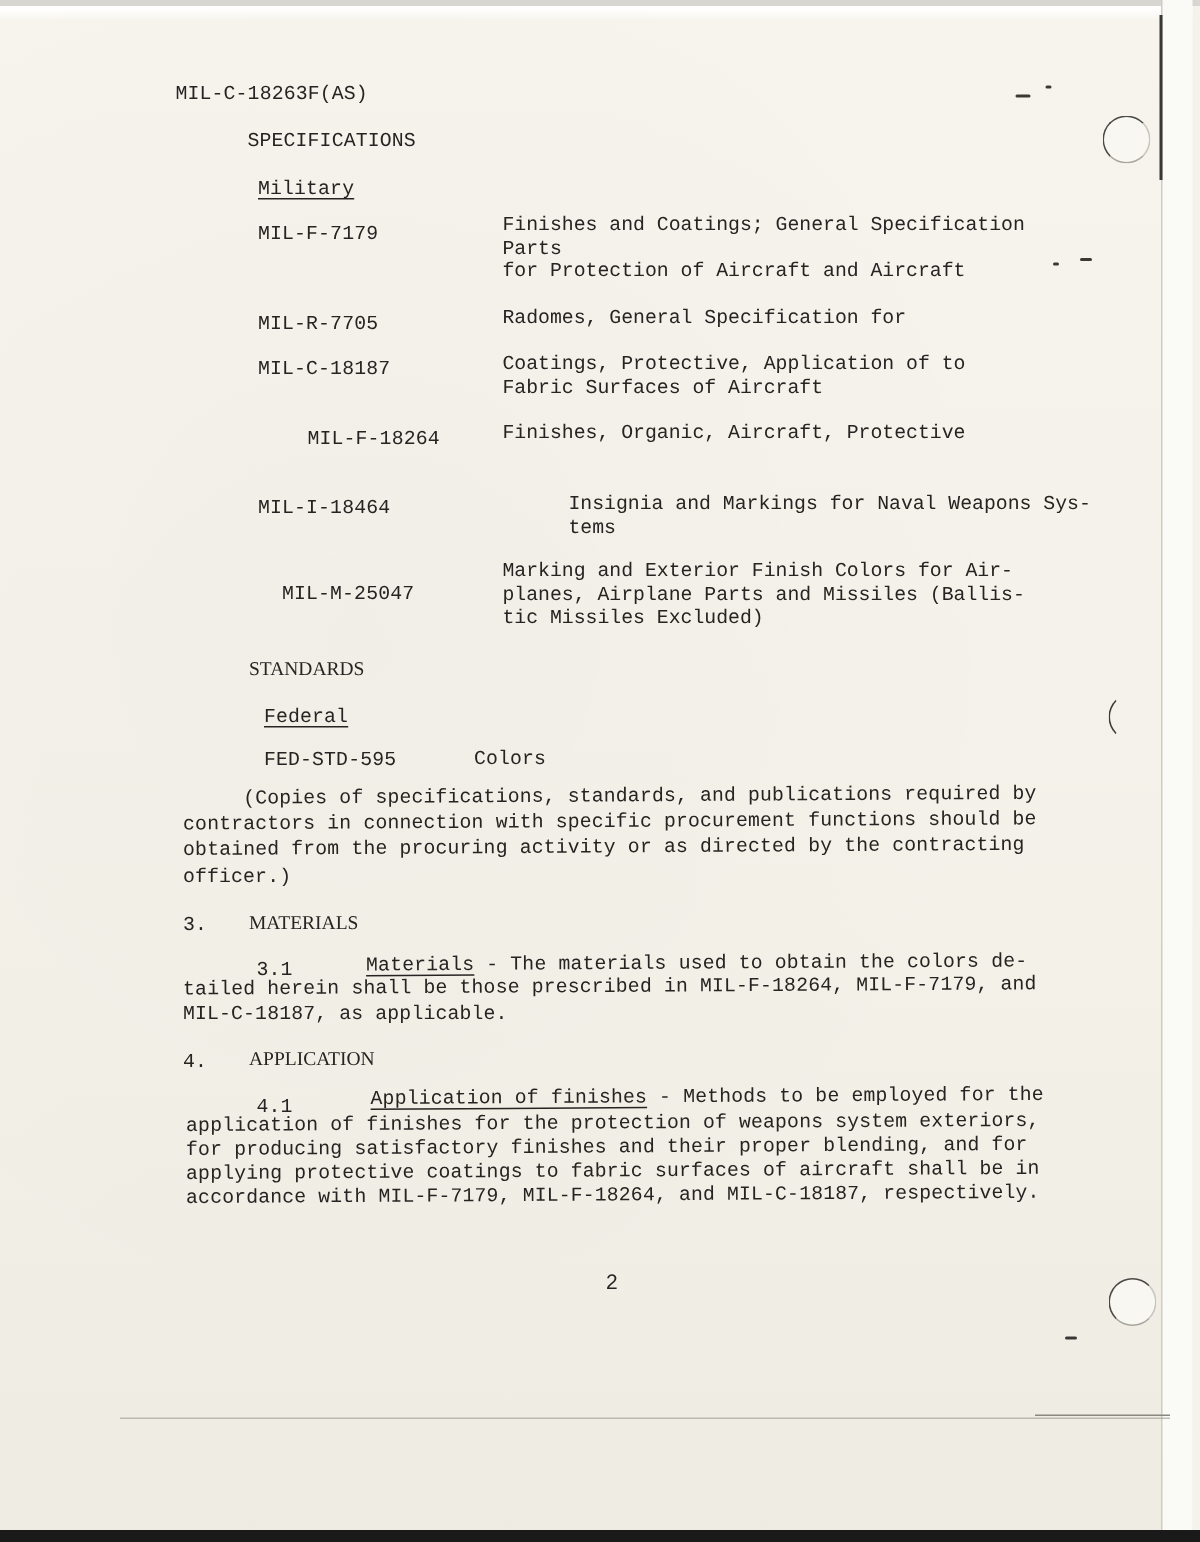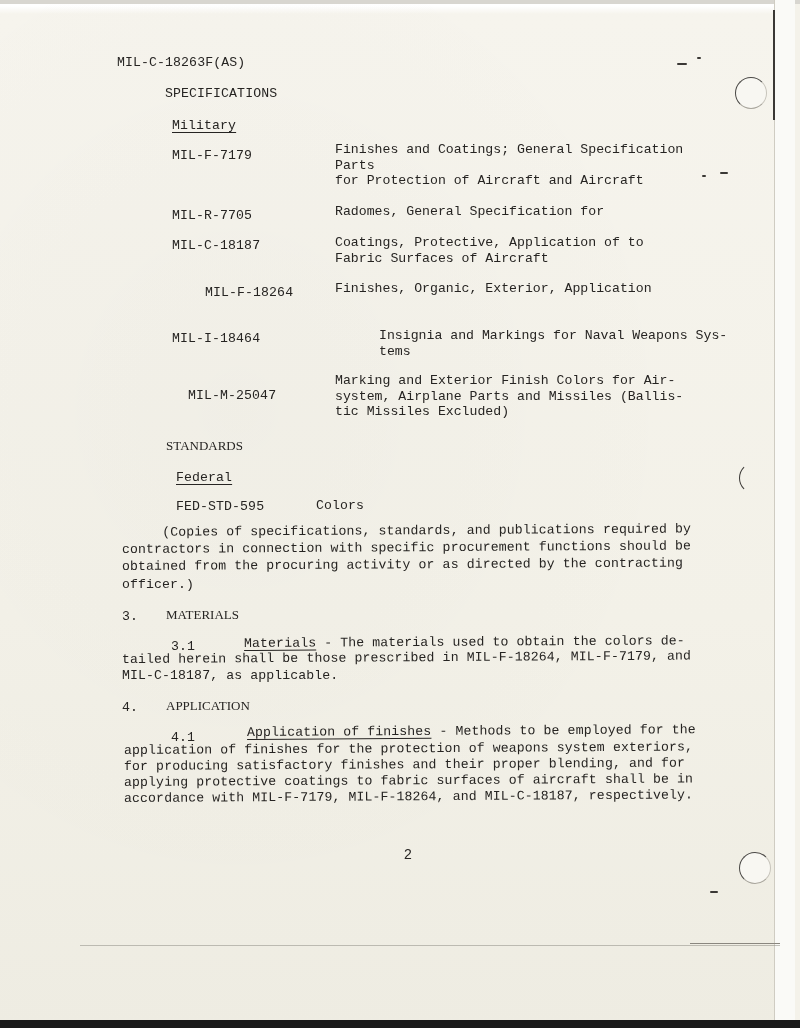--- a/index.html
+++ b/index.html
@@ -80,33 +80,33 @@
   </div>
 
   <div class="t" style="left:172px; top:238px;">MIL-C-18187</div>
   <div class="row-desc" style="top:235px;">
     <span class="line">Coatings, Protective, Application of to</span>
     <span class="line">Fabric Surfaces of Aircraft</span>
   </div>
 
   <div class="t" style="left:185px; top:285px;margin-left:20px;">MIL-F-18264</div>
   <div class="row-desc" style="top:281px;">
-    <span class="line">Finishes, Organic, Exterior, Application</span>
+    <span class="line">Finishes, Organic, Aircraft, Protective</span>
   </div>
 
   <div class="t" style="left:172px; top:331px;">MIL-I-18464</div>
   <div class="row-desc" style="top:328px;margin-left:44px;">
     <span class="line">Insignia and Markings for Naval Weapons Sys-</span>
     <span class="line">tems</span>
   </div>
 
   <div class="t" style="left:188px; top:376px;margin-top:12px;">MIL-M-25047</div>
   <div class="row-desc" style="top:373px;">
     <span class="line">Marking and Exterior Finish Colors for Air-</span>
-    <span class="line">system, Airplane Parts and Missiles (Ballis-</span>
+    <span class="line">planes, Airplane Parts and Missiles (Ballis-</span>
     <span class="line">tic Missiles Excluded)</span>
   </div>
 
   <div class="t serif" style="left:166px; top:438px; font-size:13px; letter-spacing:0;">STANDARDS</div>
   <div class="t u" style="left:176px; top:470px;">Federal</div>
   <div class="t" style="left:176px; top:499px;">FED-STD-595</div>
   <div class="t" style="left:316px; top:498px;">Colors</div>
 
   <div class="t" style="left:122px; top:525px; transform: rotate(-0.35deg); transform-origin: left top;">     (Copies of specifications, standards, and publications required by</div>
   <div class="t" style="left:122px; top:542px; transform: rotate(-0.35deg); transform-origin: left top;">contractors in connection with specific procurement functions should be</div>

